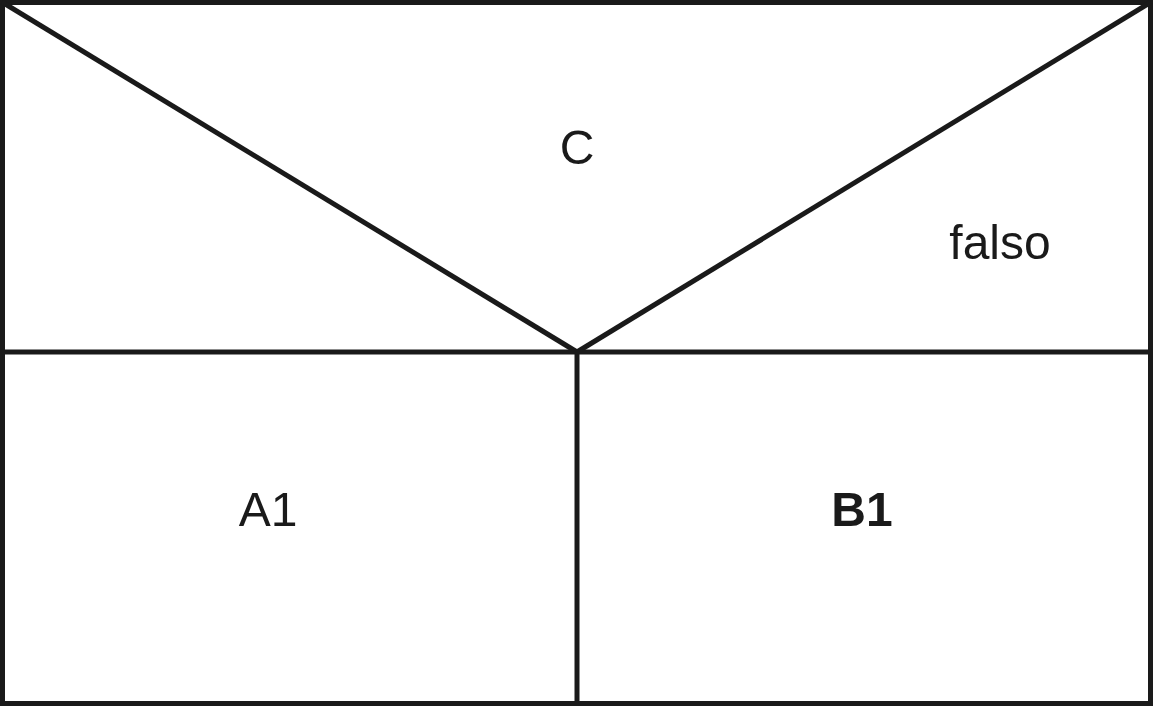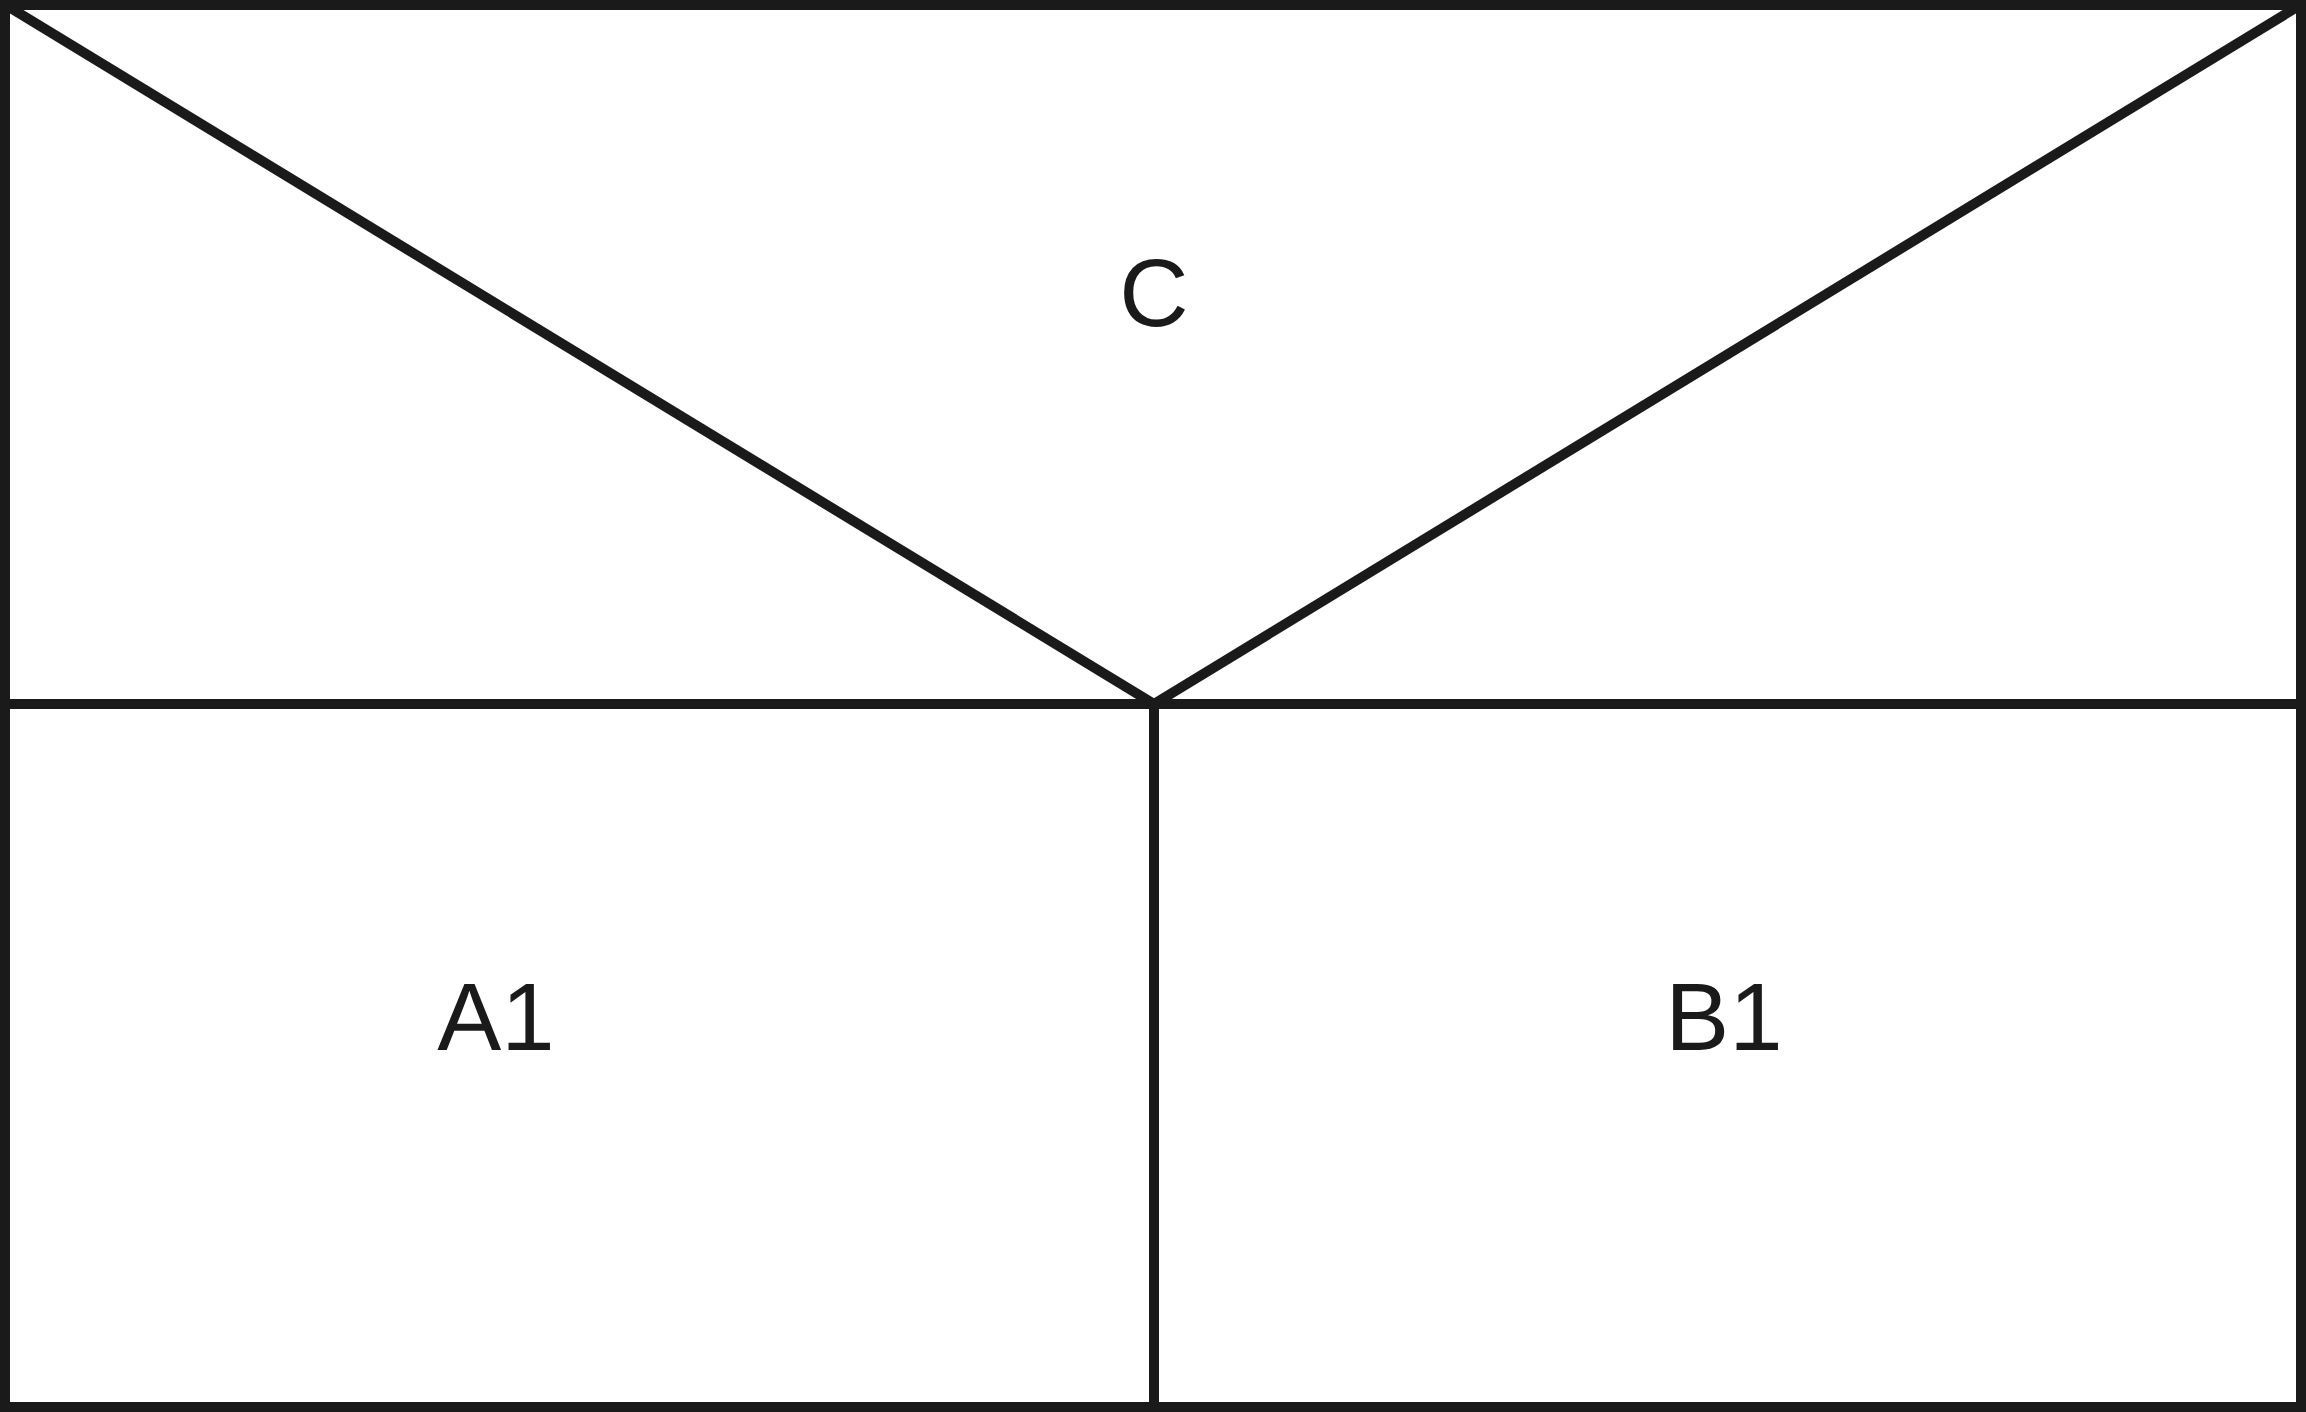--- a/index.html
+++ b/index.html
@@ -28,22 +28,22 @@
     transform: translate(-50%, -50%);
     font-size: 48px;
     line-height: 1;
     color: #1a1a1a;
     white-space: nowrap;
     user-select: none;
   }
   .label-condition { left: 577px; top: 148px; }
   .label-true      { left: 160px; top: 243px; }
   .label-false     { left: 1000px; top: 243px; }
-  .label-block-a   { left: 248px; top: 510px; }
-  .label-block-b   { left: 862px; top: 510px; }
+  .label-block-a   { left: 268px; top: 510px; }
+  .label-block-b   { left: 862px; top: 510px; font-weight: bold; }
 </style>
 </head>
 <body>
 
 <div class="diagram">
 
   <svg viewBox="0 0 1153 706" aria-hidden="true">
 
     <rect x="2.5" y="2.5" width="1148" height="701" fill="none" stroke-width="5" stroke="#1a1a1a"></rect>
 
@@ -52,18 +52,19 @@
     <line x1="1151" y1="2" x2="577" y2="352" stroke-width="5" stroke="#1a1a1a"></line>
 
     <line x1="0" y1="352" x2="1153" y2="352" stroke-width="5" stroke="#1a1a1a"></line>
 
     <line x1="577" y1="352" x2="577" y2="706" stroke-width="5" stroke="#1a1a1a"></line>
   </svg>
 
   <div class="label label-condition">C</div>
 
 
+  <div class="label label-false">falso</div>
 
   <div class="label label-block-a">A1</div>
 
   <div class="label label-block-b">B1</div>
 
 </div>
 
 </body></html>

